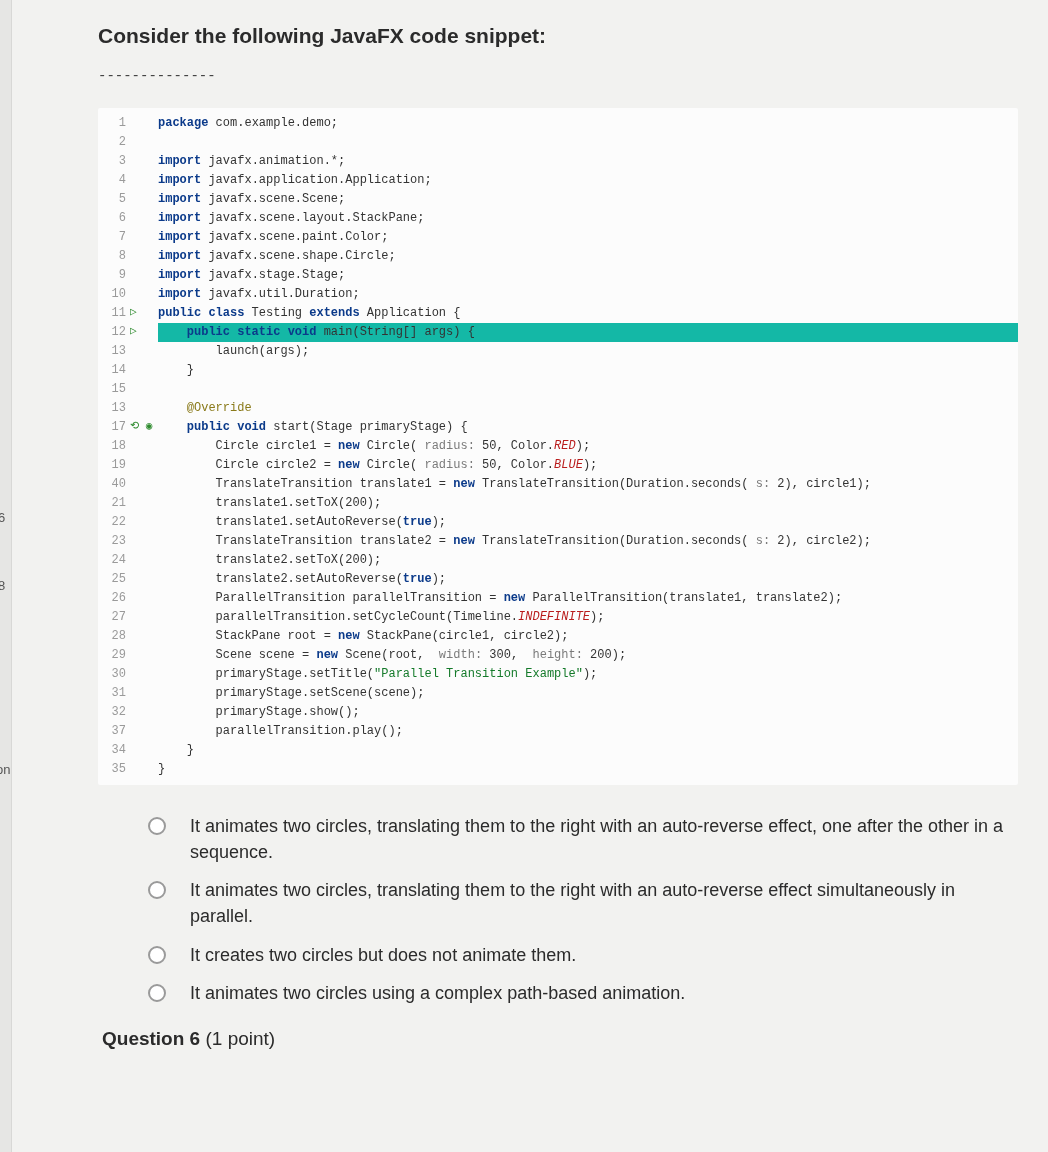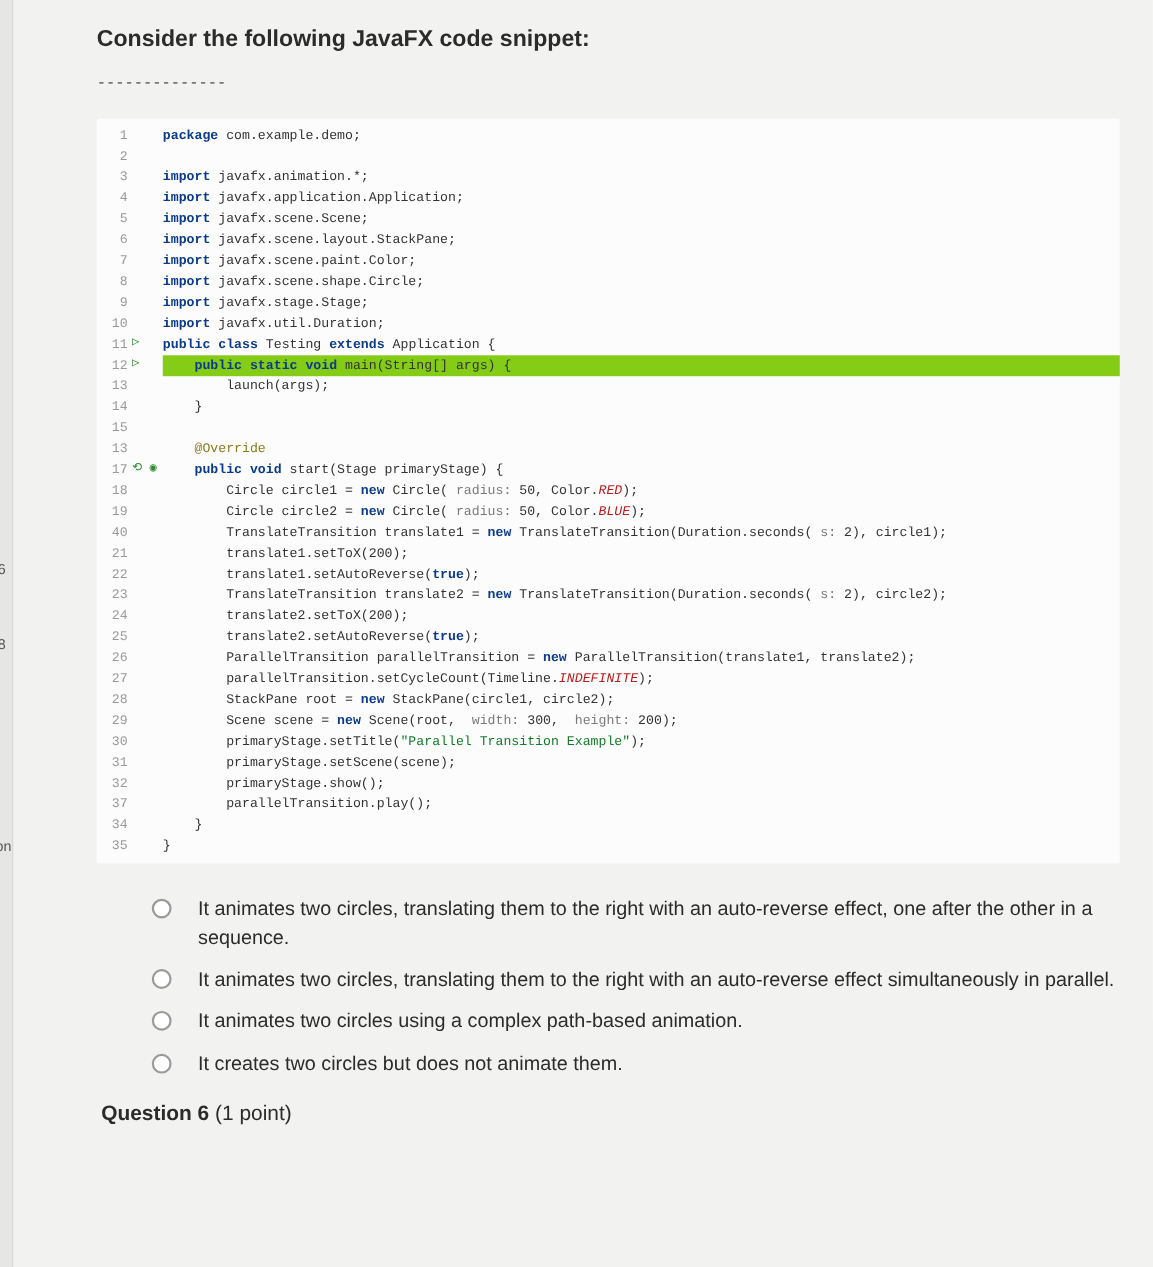--- a/index.html
+++ b/index.html
@@ -19,21 +19,21 @@
     background: #e6e6e4;
     border-right: 1px solid #d8d8d6;
   }
   .cut-label {
     position: absolute;
     font-size: 13px;
     color: #555;
   }
   .page {
     position: absolute;
-    left: 88px; right: 30px; top: 24px;
+    left: 98px; right: 30px; top: 24px;
   }
   h1.prompt {
     font-size: 21px;
     font-weight: 600;
     color: #2b2b2b;
     margin-bottom: 20px;
   }
   .dashes {
     font-family: 'Courier New', monospace;
     font-size: 14px;
@@ -69,21 +69,21 @@
     white-space: pre;
     flex: 1;
     color: #333;
   }
   .code div { height: 19px; }
   .kw { color: #0b3a8a; font-weight: bold; }
   .str { color: #147a2a; }
   .ann { color: #8a7a1a; }
   .param { color: #7a7a7a; font-style: normal; }
   .const { color: #b91c1c; font-style: italic; }
-  .hl-line { background: #84cc16; display: inline-block; width: 100%; }
+  .hl-line { background: #14b8a6; display: inline-block; width: 100%; }
   .options {
     margin-top: 28px;
     font-size: 18px;
     color: #2b2b2b;
   }
   .opt {
     display: flex;
     align-items: flex-start;
     gap: 24px;
     margin: 10px 0 12px 50px;
@@ -201,25 +201,25 @@
     <div class="opt">
       <div class="radio"></div>
       <div class="opt-text">It animates two circles, translating them to the right with an auto-reverse effect, one after the other in a sequence.</div>
     </div>
     <div class="opt">
       <div class="radio"></div>
       <div class="opt-text">It animates two circles, translating them to the right with an auto-reverse effect simultaneously in parallel.</div>
     </div>
     <div class="opt">
       <div class="radio"></div>
+      <div class="opt-text">It creates two circles but does not animate them.</div>
+    </div>
+    <div class="opt">
+      <div class="radio"></div>
       <div class="opt-text">It animates two circles using a complex path-based animation.</div>
-    </div>
-    <div class="opt">
-      <div class="radio"></div>
-      <div class="opt-text">It creates two circles but does not animate them.</div>
     </div>
   </div>
 
   <div class="next-q">
     <span>Question 6</span>
     <span class="pts">(1 point)</span>
   </div>
 
 </div>
 

